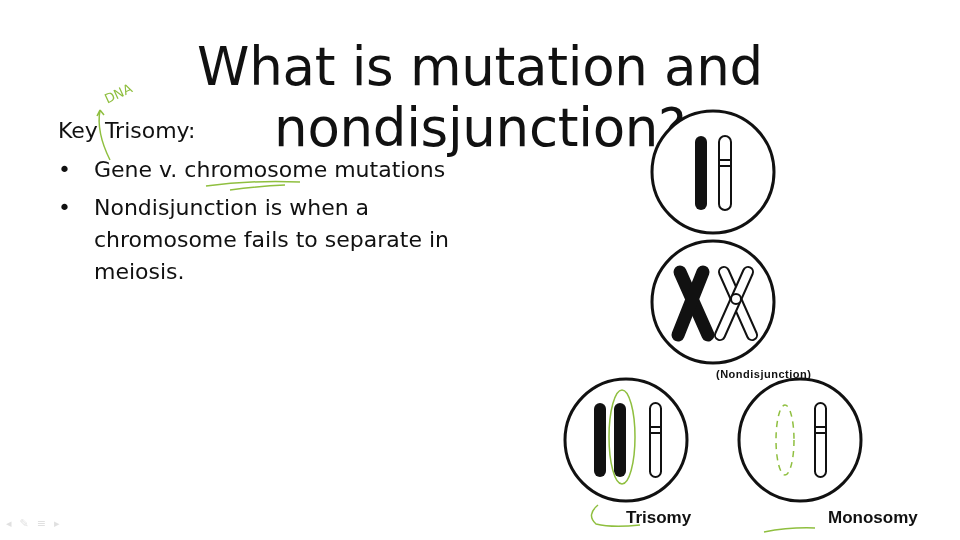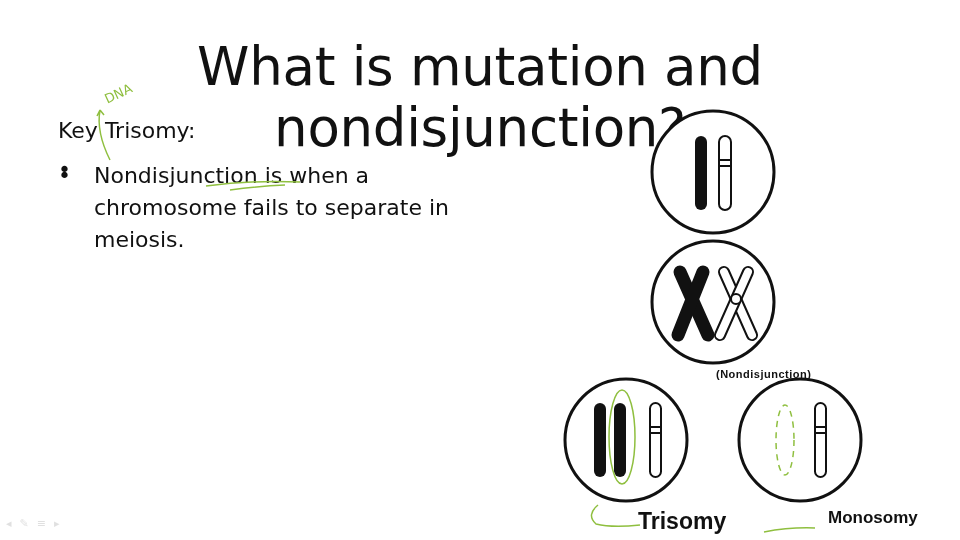--- a/index.html
+++ b/index.html
@@ -18,20 +18,21 @@
 </head>
 <body>
 
 <div class="title">What is mutation and nondisjunction?</div>
 
 <div class="concepts">Key Trisomy:</div>
 
 <ul class="bullets">
   <li>
     <span class="dot">•</span>
+    <span>Gene v. chromosome mutations</span>
   </li>
   <li>
     <span class="dot">•</span>
     <span>Nondisjunction is when a chromosome fails to separate in meiosis.</span>
   </li>
 </ul>
 
 <svg class="diagram" viewBox="540 100 400 440" width="400" height="440">
 
   <g>
@@ -64,21 +65,21 @@
 
   <g>
     <circle cx="800" cy="440" r="61" fill="#fff" stroke="#111" stroke-width="3"></circle>
     <rect x="815" y="403" width="11" height="74" rx="5.5" fill="#fff" stroke="#111" stroke-width="2"></rect>
     <line x1="815" y1="427" x2="826" y2="427" stroke="#111" stroke-width="2"></line>
     <line x1="815" y1="433" x2="826" y2="433" stroke="#111" stroke-width="2"></line>
   </g>
 </svg>
 
 <div class="caption" style="left:668px;top:368px;font-size:11px;letter-spacing:0.5px;">(Nondisjunction)</div>
-<div class="caption" style="left:590px;top:508px;font-size:23px;">Trisomy</div>
+<div class="caption" style="left:578px;top:508px;font-size:17px;">Trisomy</div>
 <div class="caption" style="left:756px;top:508px;font-size:17px;margin-left:24px;">Monosomy</div>
 
 <svg class="annot" viewBox="0 0 960 540" width="960" height="540">
   <path d="M110 160 Q96 132 100 110 L97 116 M100 110 L104 115" fill="none" stroke="#8fbf3f" stroke-width="1.5"></path>
   <path d="M206 186 Q250 180 300 182" fill="none" stroke="#8fbf3f" stroke-width="1.5"></path>
   <path d="M230 190 Q260 186 285 185" fill="none" stroke="#8fbf3f" stroke-width="1.5"></path>
   <ellipse cx="622" cy="437" rx="13" ry="47" fill="none" stroke="#8fbf3f" stroke-width="1.5"></ellipse>
   <ellipse cx="785" cy="440" rx="9" ry="35" fill="none" stroke="#8fbf3f" stroke-width="1.5" stroke-dasharray="6 5"></ellipse>
   <path d="M598 505 Q586 515 596 524 Q612 528 640 525" fill="none" stroke="#8fbf3f" stroke-width="1.5"></path>
   <path d="M764 532 Q790 527 815 528" fill="none" stroke="#8fbf3f" stroke-width="1.5"></path>

